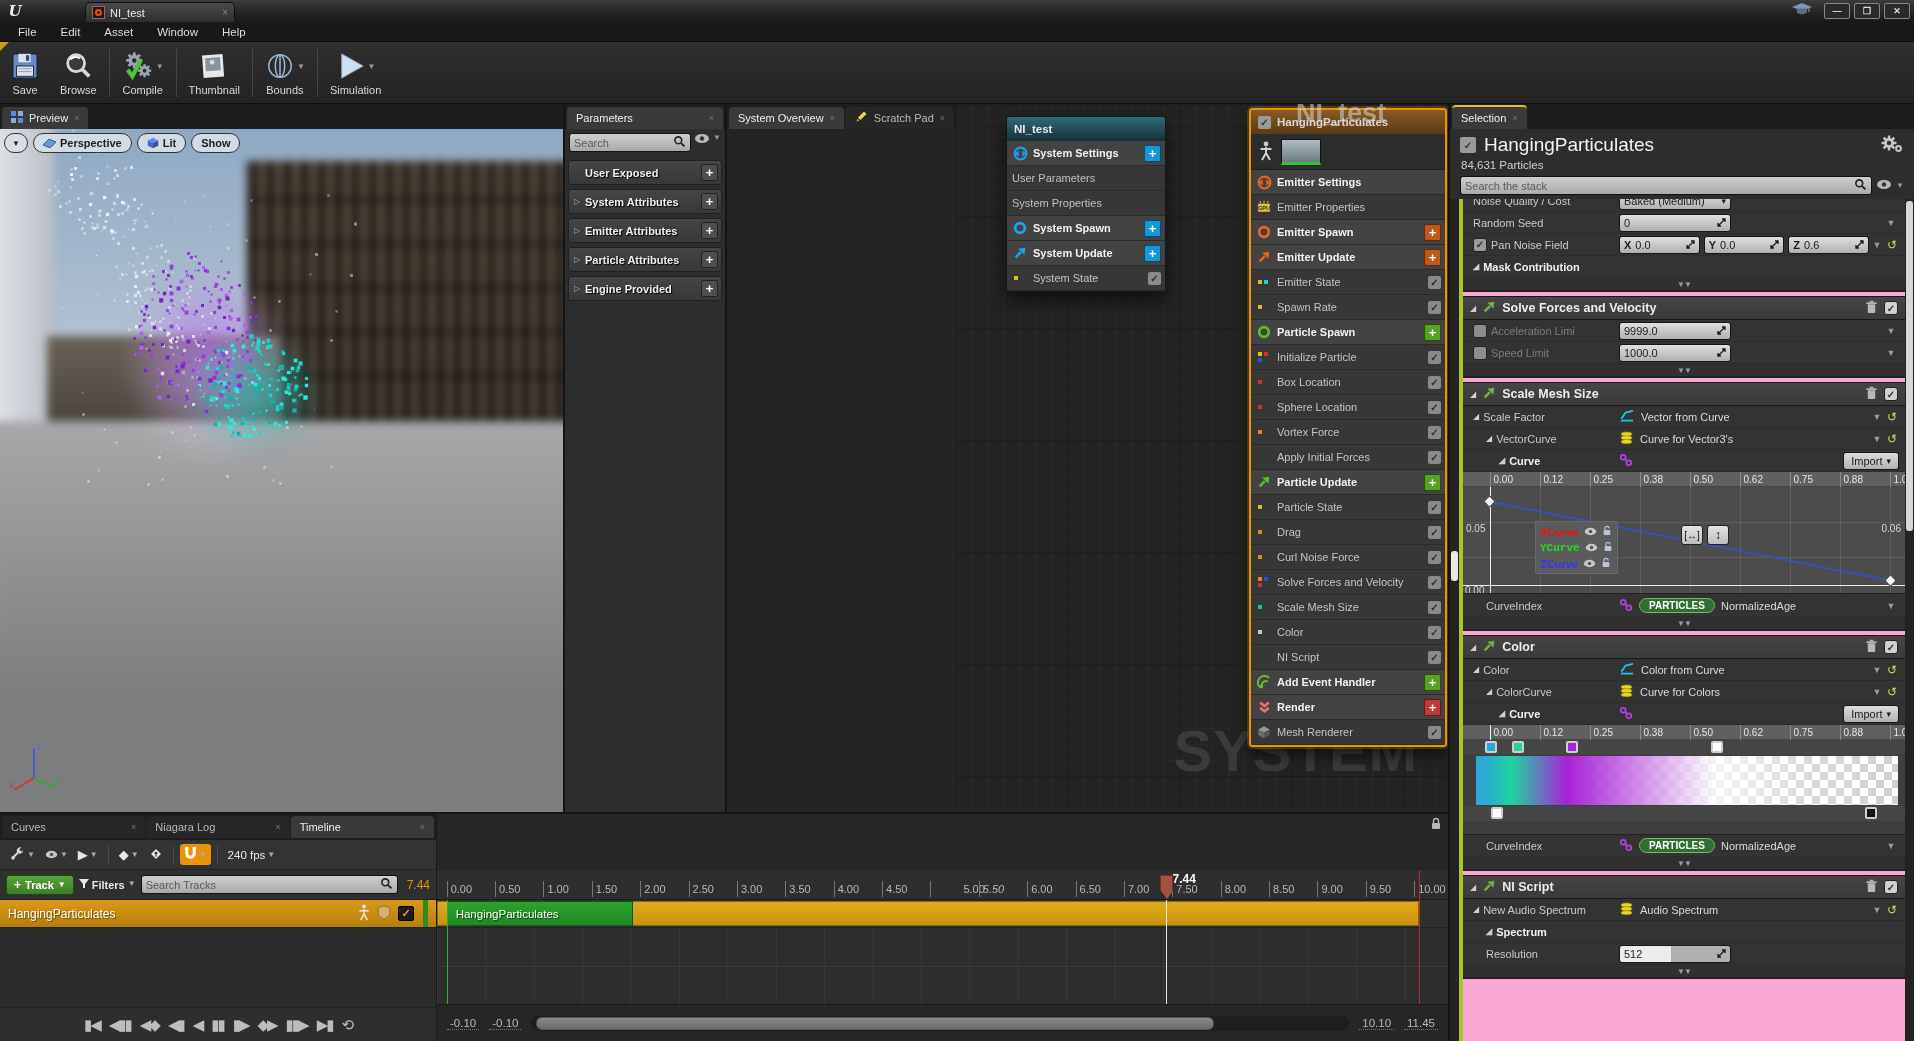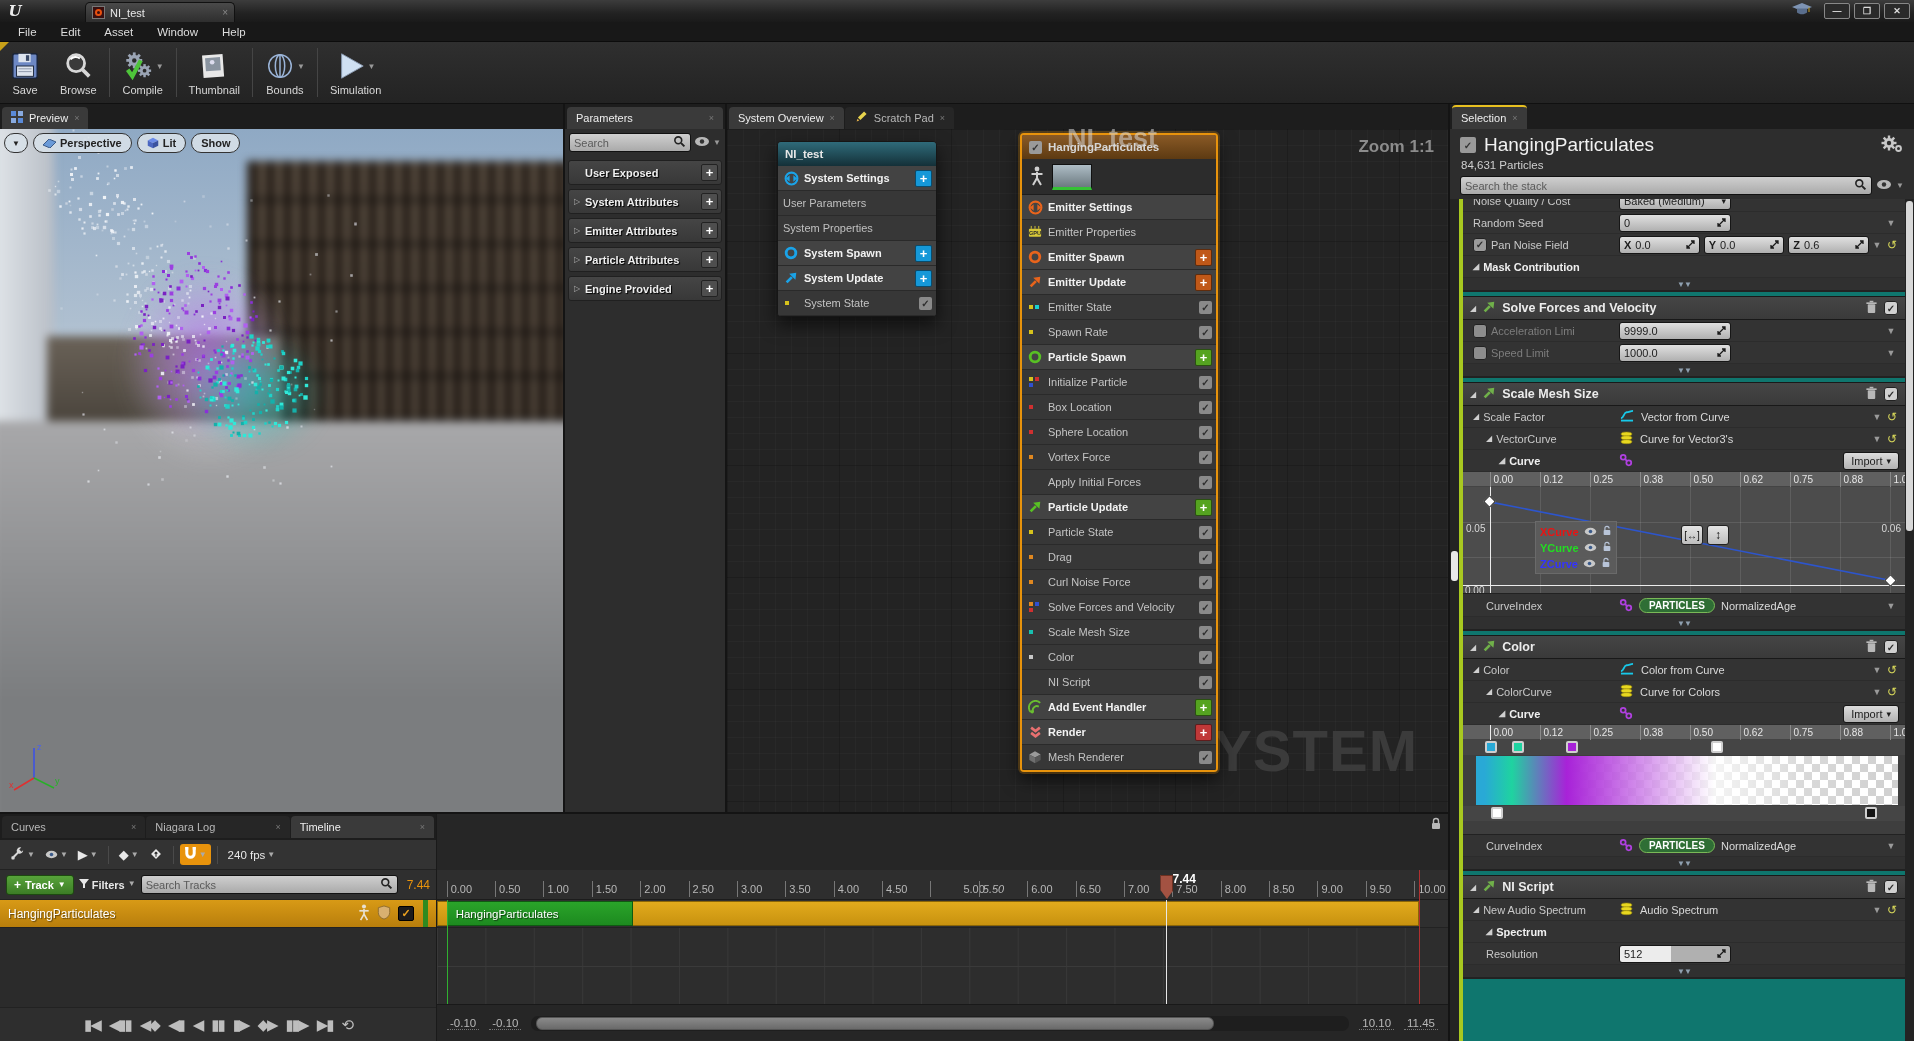--- a/index.html
+++ b/index.html
@@ -48,32 +48,32 @@
   .bld-mid{position:absolute;left:55px;top:215px;width:230px;height:88px;background:linear-gradient(#6a6258,#4a443c)}
   .ground{position:absolute;left:0;top:300px;right:0;bottom:0;background:linear-gradient(#a8a8aa,#7b7d7f 70%)}
   .glow{position:absolute;border-radius:50%;filter:blur(10px)}
   #particles-purple,#particles-cyan,#particles-white{position:absolute;left:0;top:0;width:1px;height:1px}
   #vp-toolbar{position:absolute;left:4px;top:4px;display:flex;gap:5px;z-index:5}
   .vpbtn{height:20px;border:1px solid #333;border-radius:11px;background:rgba(215,224,232,.9);color:#222;
     display:flex;align-items:center;gap:4px;padding:0 9px;font-size:11px;font-weight:bold}
   #axis-gizmo{position:absolute;left:8px;bottom:14px;z-index:4}
   
   #params-panel{width:162px;border-right:2px solid #141414;background:#2d2d2d;display:flex;flex-direction:column}
-  #params-search-row{display:flex;align-items:center;gap:3px;padding:4px}
+  #params-search-row{display:flex;gap:3px;padding:4px}
   .lt-input{flex:1;height:19px;background:linear-gradient(#cfcfcf,#aaa);border:1px solid #111;border-radius:3px;
     color:#555;display:flex;align-items:center;padding:0 4px;font-size:11px;min-width:0}
   .lt-input .ph{flex:1;overflow:hidden;white-space:nowrap;color:#5a5a5a}
   .prow{height:25px;margin:4px 3px;background:linear-gradient(#454545,#383838);border:1px solid #202020;border-radius:3px;
     display:flex;align-items:center;padding:0 3px 0 5px;gap:3px}
   .prow .tri{color:#aaa;font-size:8px;width:8px}
   .prow .lab{flex:1;color:#efefef;font-weight:bold;font-size:11px;text-shadow:1px 1px 1px #000;overflow:hidden;white-space:nowrap}
   .prow .plus{width:17px;height:17px;background:#4e4e4e;border:1px solid #222;border-radius:2px;color:#fff;
     font-weight:bold;display:flex;align-items:center;justify-content:center;font-size:13px}
   
-  #graph-panel{flex:1;display:flex;flex-direction:column;background:#242424}
+  #graph-panel{flex:1;display:flex;flex-direction:row;background:#242424}
   #graph{position:relative;flex:1;overflow:hidden;background-color:#232323;
     background-image:linear-gradient(rgba(0,0,0,.28) 1px,transparent 1px),linear-gradient(90deg,rgba(0,0,0,.28) 1px,transparent 1px),
       linear-gradient(rgba(255,255,255,.025) 1px,transparent 1px),linear-gradient(90deg,rgba(255,255,255,.025) 1px,transparent 1px);
     background-size:112px 112px,112px 112px,16px 16px,16px 16px}
   #zoom-label{position:absolute;right:14px;top:8px;color:#8c8c8c;font-size:17px;font-weight:bold}
   #watermark{position:absolute;right:30px;bottom:28px;color:#3b3b3b;font-size:58px;font-weight:bold;letter-spacing:1px}
   #ghost-title{position:absolute;left:340px;top:-6px;color:rgba(215,215,215,.55);font-size:27px;font-weight:bold;z-index:6;pointer-events:none}
   .gnode{position:absolute;background:#383838;border:1px solid #161616;border-radius:4px;box-shadow:0 8px 18px rgba(0,0,0,.6);overflow:hidden}
   #sys-node{left:50px;top:12px;width:160px}
   #emit-node{left:293px;top:4px;width:198px;border:2px solid #e8930c;box-shadow:0 0 0 2px rgba(232,147,12,.25),0 8px 18px rgba(0,0,0,.6)}
@@ -100,21 +100,21 @@
   #selection-panel .panel-tabs .ptab.active{border-top:2px solid #e8c020;height:24px}
   #sel-head{padding:5px 10px 4px 10px;background:#2d2d2d}
   #sel-title-row{display:flex;align-items:center;gap:8px}
   #sel-title{font-size:19px;color:#f2f2f2}
   #sel-sub{color:#cfcfcf;font-size:11.5px;margin:3px 0 5px 1px}
   #sel-search-row{display:flex;align-items:center;gap:4px}
   #sel-body{flex:1;display:flex;overflow:hidden;position:relative}
   #sel-scrollstrip{width:9px;background:#232323;position:relative}
   #sel-scrollstrip .thumb{position:absolute;left:1px;width:7px;top:352px;height:30px;background:#e8e8e8;border-radius:3px}
   #sel-accent{width:4px;background:#a8c820}
-  #stack{flex:1;overflow:hidden;background:#0f766e;padding-right:9px;position:relative}
+  #stack{flex:1;overflow:hidden;background:#f9a8d4;padding-right:9px;position:relative}
   #stack-scroll{position:absolute;right:0;top:0;bottom:0;width:9px;background:#232323}
   #stack-scroll .thumb{position:absolute;left:1px;width:7px;top:2px;height:330px;background:#d8d8d8;border-radius:3px}
   .stk-block{background:#333;margin-bottom:0}
   .stk-row{min-height:22px;display:flex;align-items:center;padding:1px 6px 1px 4px;background:#333;border-bottom:1px solid #2c2c2c}
   .stk-row.disabled .stk-lbl{color:#7d7d7d}
   .stk-lbl{flex:0 0 152px;display:flex;align-items:center;gap:4px;color:#c9c9c9;overflow:hidden;white-space:nowrap}
   .stk-lbl.bold{color:#f0f0f0;font-weight:bold}
   .stk-wid{flex:1;display:flex;align-items:center;gap:4px;min-width:0}
   .tri8{color:#cfcfcf;font-size:8px}
   .spin{height:18px;background:linear-gradient(#e0e0e0,#b0b0b0);border:1px solid #161616;border-radius:3px;color:#1c1c1c;
@@ -1202,21 +1202,21 @@
                       <span><svg width="13" height="9" viewBox="0 0 16 11">
                           <ellipse cx="8" cy="5.5" rx="7" ry="4.5" fill="#c8c8c8"></ellipse>
                           <circle cx="8" cy="5.5" r="2.2" fill="#3a5a8a"></circle>
                         </svg></span>
                       <span><svg width="10" height="11" viewBox="0 0 12 13">
                           <rect x="2" y="6" width="8" height="6" rx="1" fill="#b8c4d8"></rect>
                           <path d="M3.5 6V4a2.5 2.5 0 0 1 5 0" fill="none" stroke="#b8c4d8" stroke-width="1.4"></path>
                         </svg></span>
                     </div>
                     <div class="ce-leg-row">
-                      <span class="nm" style="color: rgb(34, 221, 34);">YCurve</span>
+                      <span class="nm" style="color: rgb(34, 221, 34); font-family: Liberation Mono, monospace;">YCurve</span>
                       <span><svg width="13" height="9" viewBox="0 0 16 11">
                           <ellipse cx="8" cy="5.5" rx="7" ry="4.5" fill="#c8c8c8"></ellipse>
                           <circle cx="8" cy="5.5" r="2.2" fill="#3a5a8a"></circle>
                         </svg></span>
                       <span><svg width="10" height="11" viewBox="0 0 12 13">
                           <rect x="2" y="6" width="8" height="6" rx="1" fill="#b8c4d8"></rect>
                           <path d="M3.5 6V4a2.5 2.5 0 0 1 5 0" fill="none" stroke="#b8c4d8" stroke-width="1.4"></path>
                         </svg></span>
                     </div>
                     <div class="ce-leg-row">

